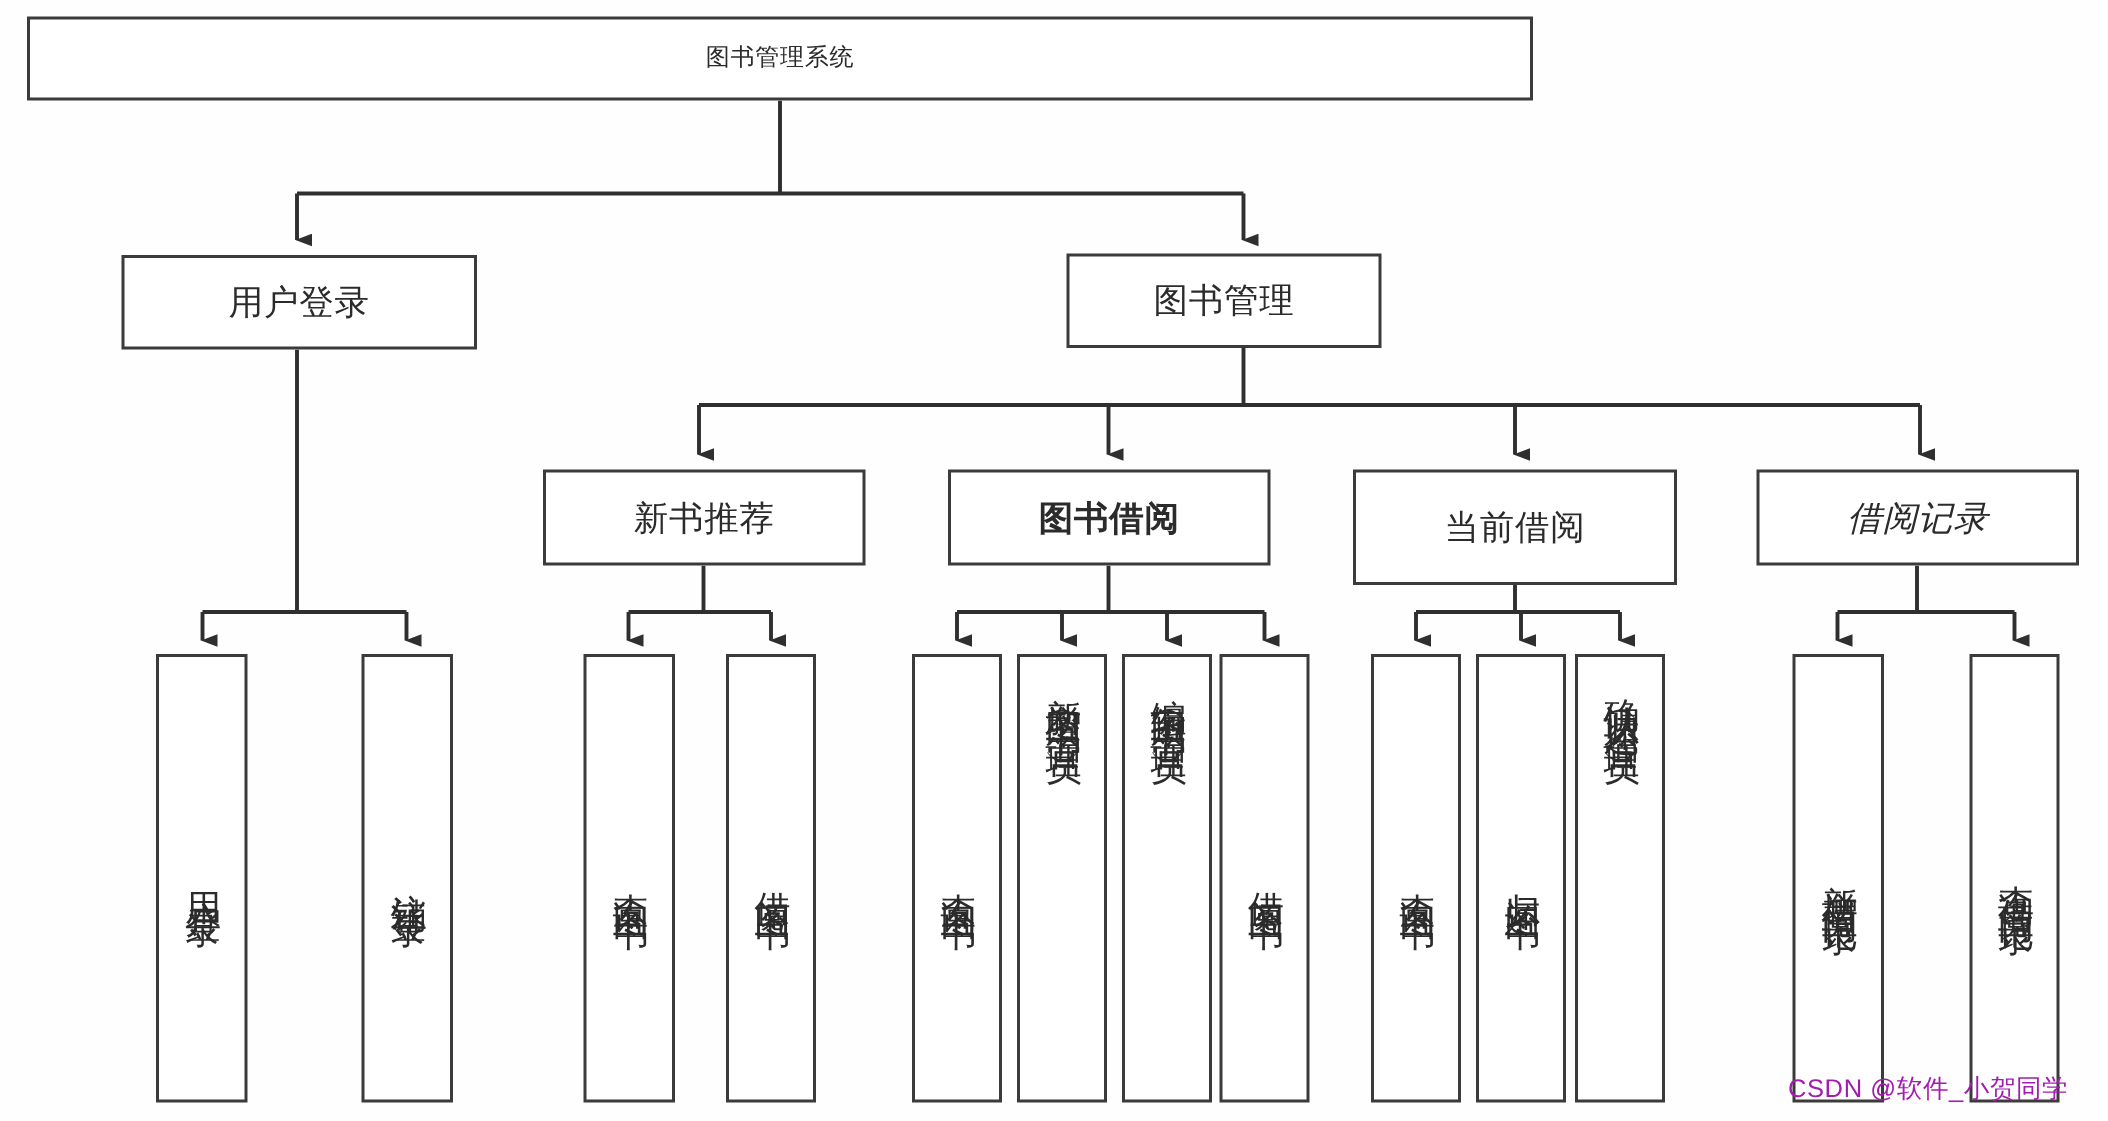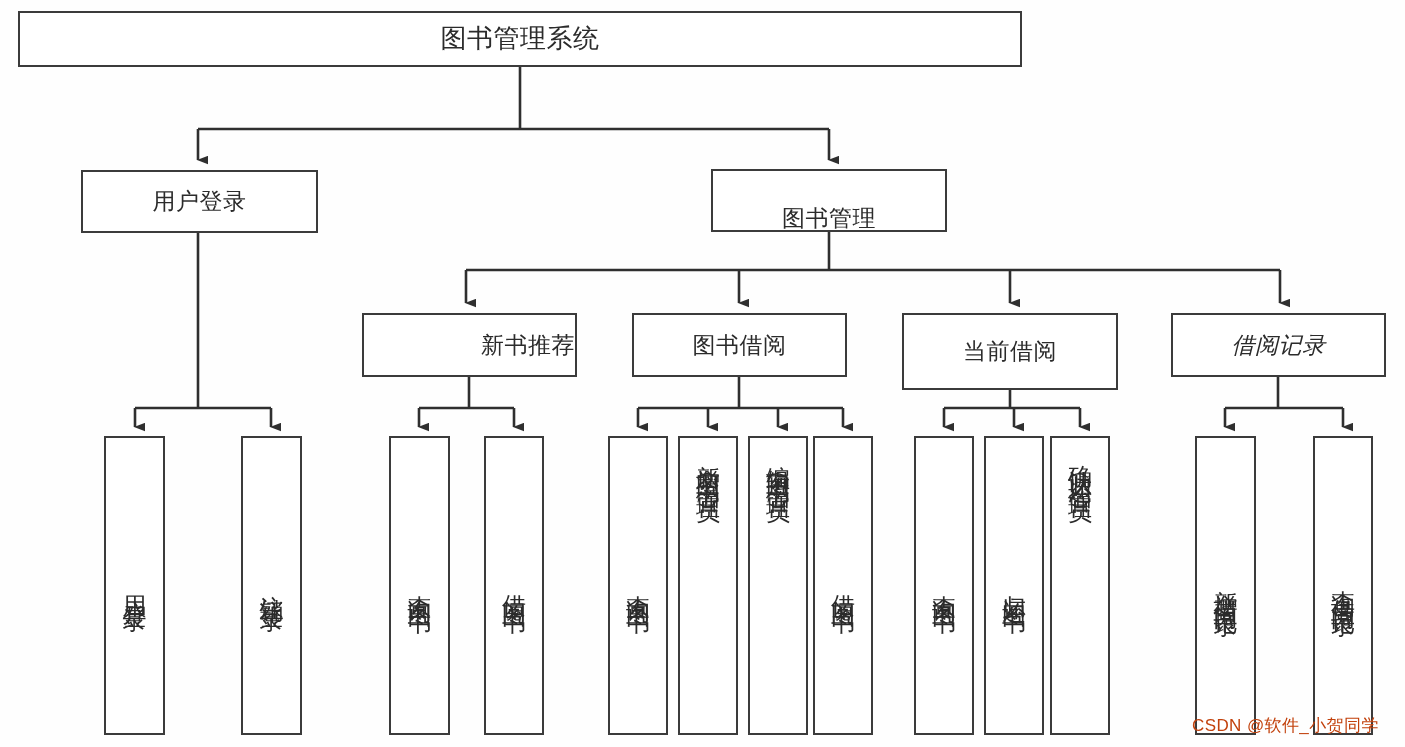--- a/index.html
+++ b/index.html
@@ -32,21 +32,21 @@
     display: block;
     text-align: center;
     line-height: 1.05;
     white-space: nowrap;
   }
   
   .node.horiz .label {
     font-size: 23px;
     letter-spacing: 0.5px;
   }
-  .node.root .label { font-size: 26px; }
+  .node.root .label { font-size: 16px; }
   
   .node.vert {
     align-items: flex-start;
     justify-content: center;
     padding-top: 8px;
   }
   .node.vert .label {
     writing-mode: vertical-rl;
     text-orientation: upright;
     font-size: 24px;
@@ -64,21 +64,21 @@
     top: 0;
     width: 1405px;
     height: 747px;
     pointer-events: none;
   }
   .watermark {
     position: absolute;
     left: 1192px;
     top: 714px;
     font-size: 17px;
-    color: #c2410c;
+    color: #a21caf;
     white-space: nowrap;
     letter-spacing: 0.4px;
   }
 </style>
 </head>
 <body>
 
 <div id="canvas">
 
   <svg class="edges" viewBox="0 0 1405 747">
@@ -131,28 +131,28 @@
     </g>
   </svg>
 
   <div class="node horiz root" style="left:18px; top:11px; width:1004px; height:56px;">
     <span class="label">图书管理系统</span>
   </div>
 
   <div class="node horiz" style="left:81px; top:170px; width:237px; height:63px;">
     <span class="label">用户登录</span>
   </div>
-  <div class="node horiz" style="left:711px; top:169px; width:236px; height:63px;align-items:flex-end;">
+  <div class="node horiz" style="left:711px; top:169px; width:210px; height:63px;">
     <span class="label">图书管理</span>
   </div>
 
-  <div class="node horiz" style="left:362px; top:313px; width:215px; height:64px;justify-content:flex-end;">
+  <div class="node horiz" style="left:362px; top:313px; width:215px; height:64px;">
     <span class="label">新书推荐</span>
   </div>
-  <div class="node horiz" style="left:632px; top:313px; width:215px; height:64px;">
+  <div class="node horiz" style="left:632px; top:313px; width:215px; height:64px;font-weight:bold;">
     <span class="label">图书借阅</span>
   </div>
   <div class="node horiz" style="left:902px; top:313px; width:216px; height:77px;">
     <span class="label">当前借阅</span>
   </div>
   <div class="node horiz" style="left:1171px; top:313px; width:215px; height:64px;font-style:italic;">
     <span class="label">借阅记录</span>
   </div>
 
   <div class="node vert centered" style="left:104px; top:436px; width:61px; height:299px;">

